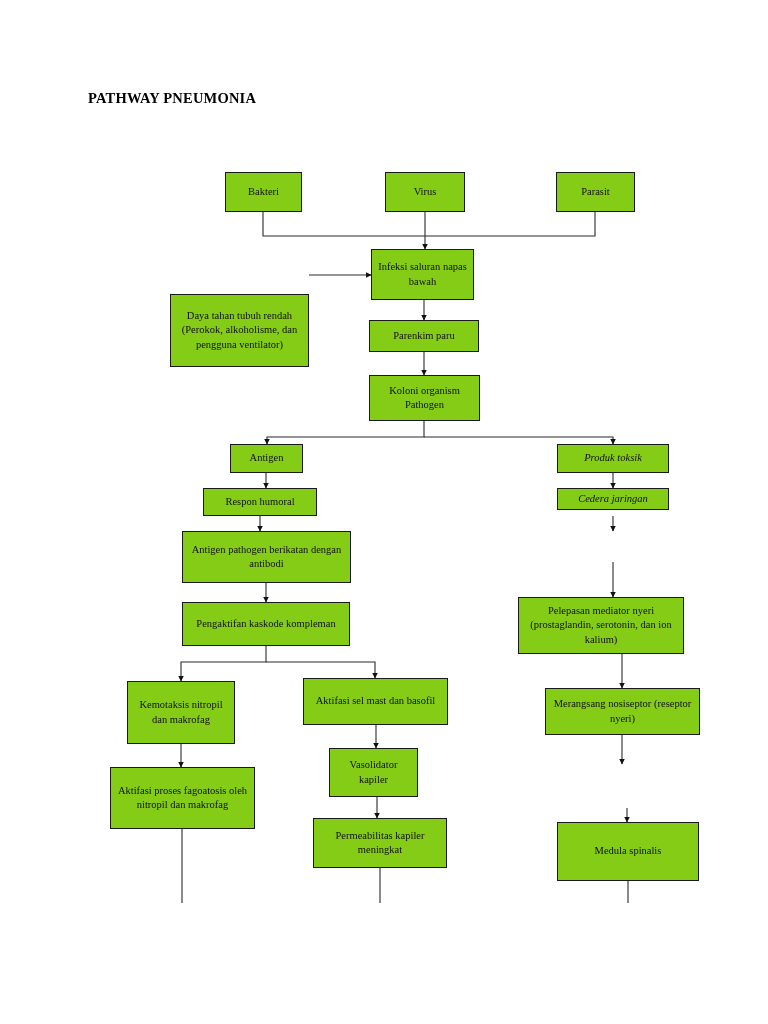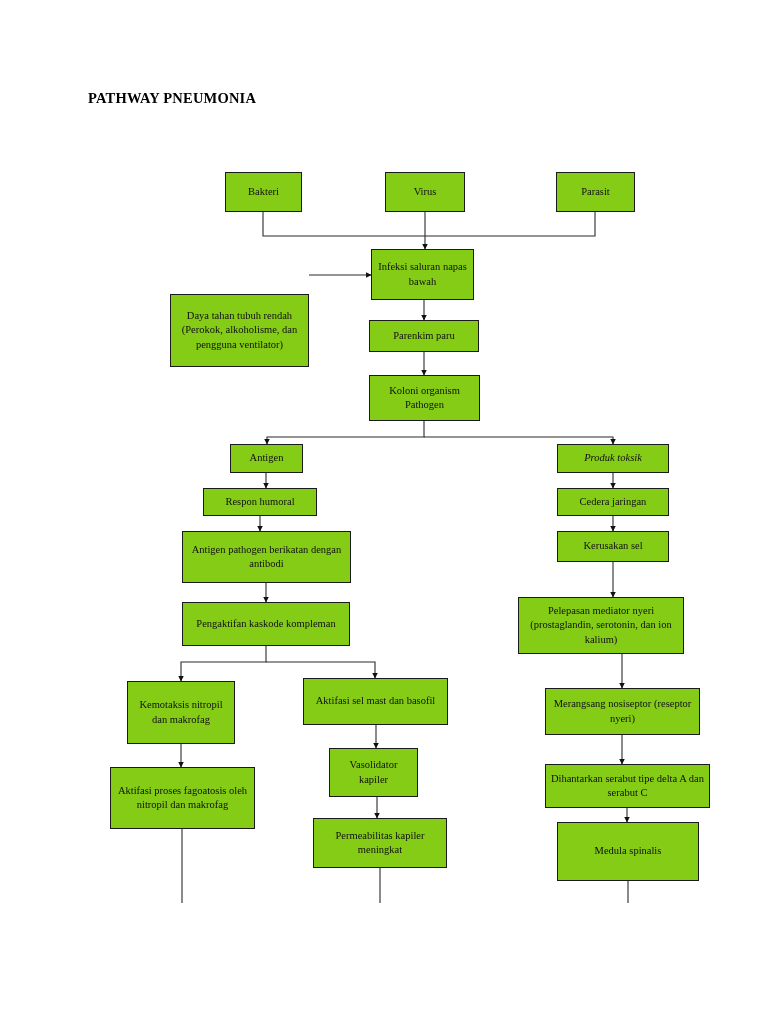--- a/index.html
+++ b/index.html
@@ -135,29 +135,26 @@
   <div class="node" style="left:230px; top:444px; width:73px; height:29px;">
     <span>Antigen</span>
   </div>
   <div class="node" style="left:557px; top:444px; width:112px; height:29px;font-style:italic;">
     <span>Produk toksik</span>
   </div>
 
   <div class="node" style="left:203px; top:488px; width:114px; height:28px;">
     <span>Respon humoral</span>
   </div>
-  <div class="node" style="left:557px; top:488px; width:112px; height:28px;">
+  <div class="node" style="left:557px; top:488px; width:112px; height:22px;font-style:italic;">
     <span>Cedera jaringan</span>
   </div>
 
   <div class="node" style="left:182px; top:531px; width:169px; height:52px;">
     <span>Antigen pathogen berikatan dengan antibodi</span>
-  </div>
-  <div class="node" style="left:557px; top:531px; width:112px; height:31px;">
-    <span>Kerusakan sel</span>
   </div>
 
   <div class="node" style="left:182px; top:602px; width:168px; height:44px;">
     <span>Pengaktifan kaskode kompleman</span>
   </div>
   <div class="node" style="left:518px; top:597px; width:166px; height:57px;">
     <span>Pelepasan mediator nyeri (prostaglandin, serotonin, dan ion kalium)</span>
   </div>
 
   <div class="node" style="left:127px; top:681px; width:108px; height:63px;">
@@ -169,23 +166,20 @@
   <div class="node" style="left:545px; top:688px; width:155px; height:47px;">
     <span>Merangsang nosiseptor (reseptor nyeri)</span>
   </div>
 
   <div class="node" style="left:110px; top:767px; width:145px; height:62px;">
     <span>Aktifasi proses fagoatosis oleh nitropil dan makrofag</span>
   </div>
   <div class="node" style="left:329px; top:748px; width:89px; height:49px;">
     <span>Vasolidator kapiler</span>
   </div>
-  <div class="node" style="left:545px; top:764px; width:165px; height:44px;">
-    <span>Dihantarkan serabut tipe delta A dan serabut C</span>
-  </div>
 
   <div class="node" style="left:313px; top:818px; width:134px; height:50px;">
     <span>Permeabilitas kapiler meningkat</span>
   </div>
   <div class="node" style="left:557px; top:822px; width:142px; height:59px;">
     <span>Medula spinalis</span>
   </div>
 
 </div>
 

